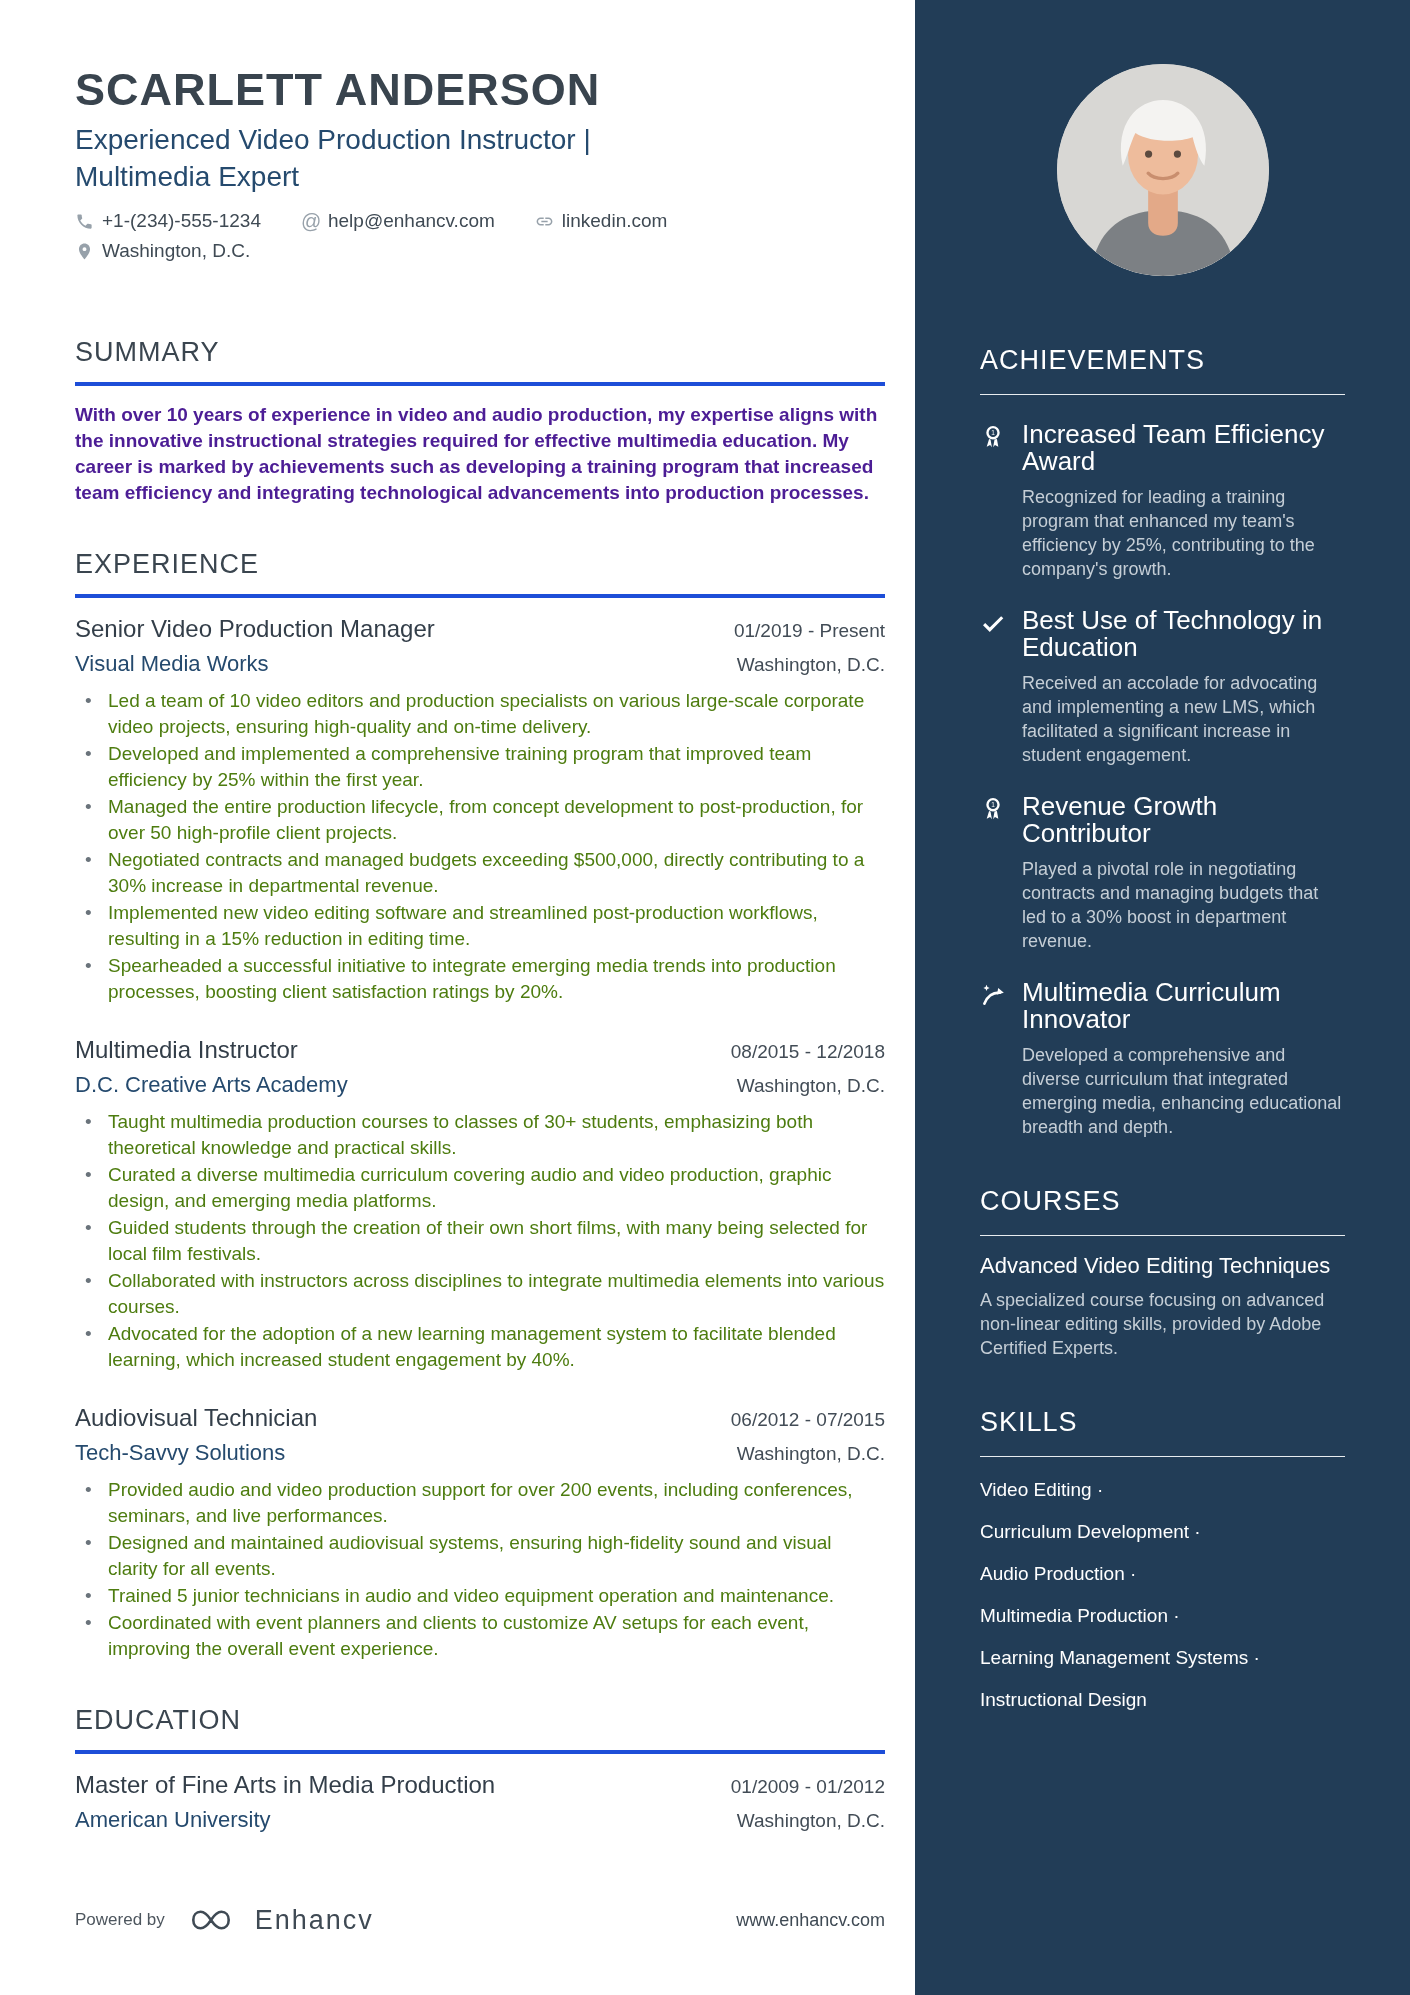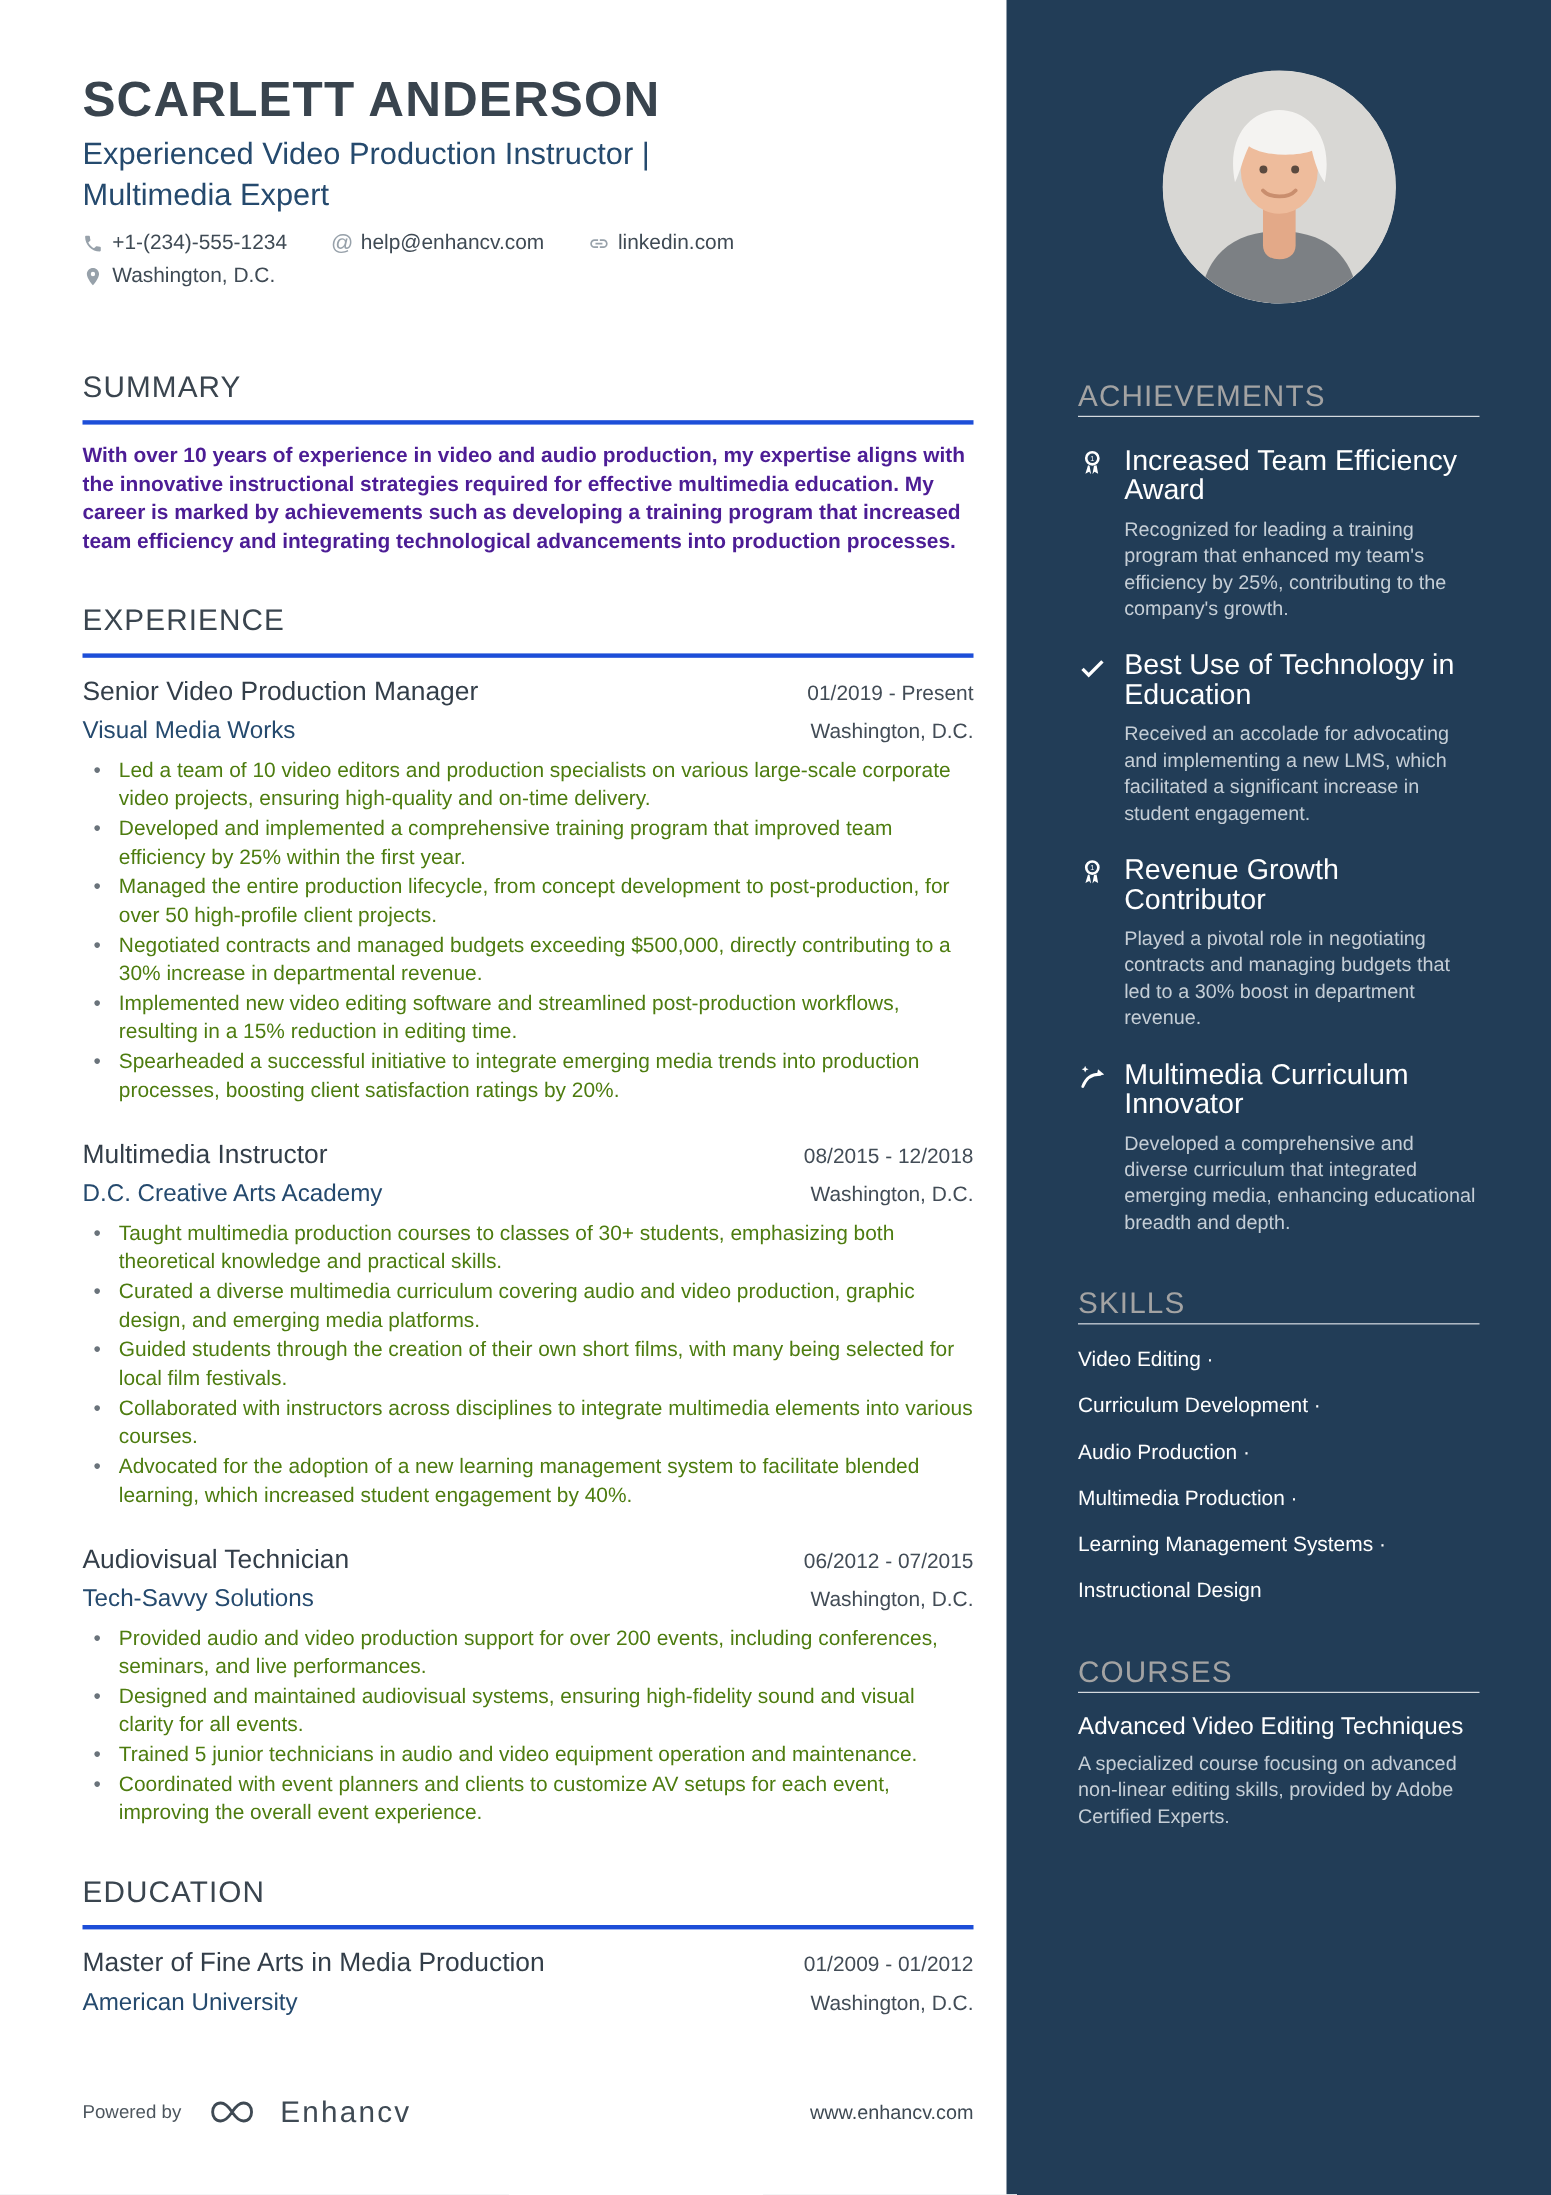--- a/index.html
+++ b/index.html
@@ -76,21 +76,21 @@
   .right{
     box-sizing:border-box;flex:0 0 495px;height:1995px;
     background:#223d57;padding:64px 65px 0;
   }
   .avatar{
     width:212px;height:212px;border-radius:50%;margin:0 auto;display:block;
     overflow:hidden;background:#d8d7d4;
   }
   .panel-h{
     margin:0;font-size:27px;line-height:32px;font-weight:normal;
-    letter-spacing:1px;color:#a3a3a3;padding-bottom:2px;
+    letter-spacing:1px;color:#ffffff;padding-bottom:18px;
     border-bottom:1px solid #e8ecef;
   }
   .panel-section{margin-top:68px;}
   .panel-section.skills{margin-top:46px;}
   .panel-section.courses{margin-top:46px;}
   .ach{display:flex;gap:16px;margin-top:26px;}
   .ach-icon{width:26px;height:26px;flex:0 0 26px;margin-top:3px;display:inline-flex;}
   .ach-icon svg{width:100%;height:100%;}
   .ach-title{font-size:26px;line-height:27px;color:#ffffff;}
   .ach-desc{margin-top:10px;font-size:18px;line-height:24px;color:#c5ced6;}
@@ -305,32 +305,32 @@
             <path d="M6 2.6l.85 2.05L8.9 5.5 6.85 6.35 6 8.4l-.85-2.05L3.1 5.5l2.05-.85z" fill="#ffffff"></path>
           </svg>
         </span>
         <div class="ach-body">
           <div class="ach-title">Multimedia Curriculum Innovator</div>
           <div class="ach-desc">Developed a comprehensive and diverse curriculum that integrated emerging media, enhancing educational breadth and depth.</div>
         </div>
       </div>
     </section>
 
+    <section class="panel-section courses">
+      <h2 class="panel-h">COURSES</h2>
+      <div class="course">
+        <div class="course-title">Advanced Video Editing Techniques</div>
+        <div class="course-desc">A specialized course focusing on advanced non-linear editing skills, provided by Adobe Certified Experts.</div>
+      </div>
+    </section>
+
     <section class="panel-section skills">
       <h2 class="panel-h">SKILLS</h2>
       <div class="skill first">Video Editing ·</div>
       <div class="skill">Curriculum Development ·</div>
       <div class="skill">Audio Production ·</div>
       <div class="skill">Multimedia Production ·</div>
       <div class="skill">Learning Management Systems ·</div>
       <div class="skill">Instructional Design</div>
     </section>
 
-    <section class="panel-section courses">
-      <h2 class="panel-h">COURSES</h2>
-      <div class="course">
-        <div class="course-title">Advanced Video Editing Techniques</div>
-        <div class="course-desc">A specialized course focusing on advanced non-linear editing skills, provided by Adobe Certified Experts.</div>
-      </div>
-    </section>
-
   </aside>
 </div>
 
 </body></html>

